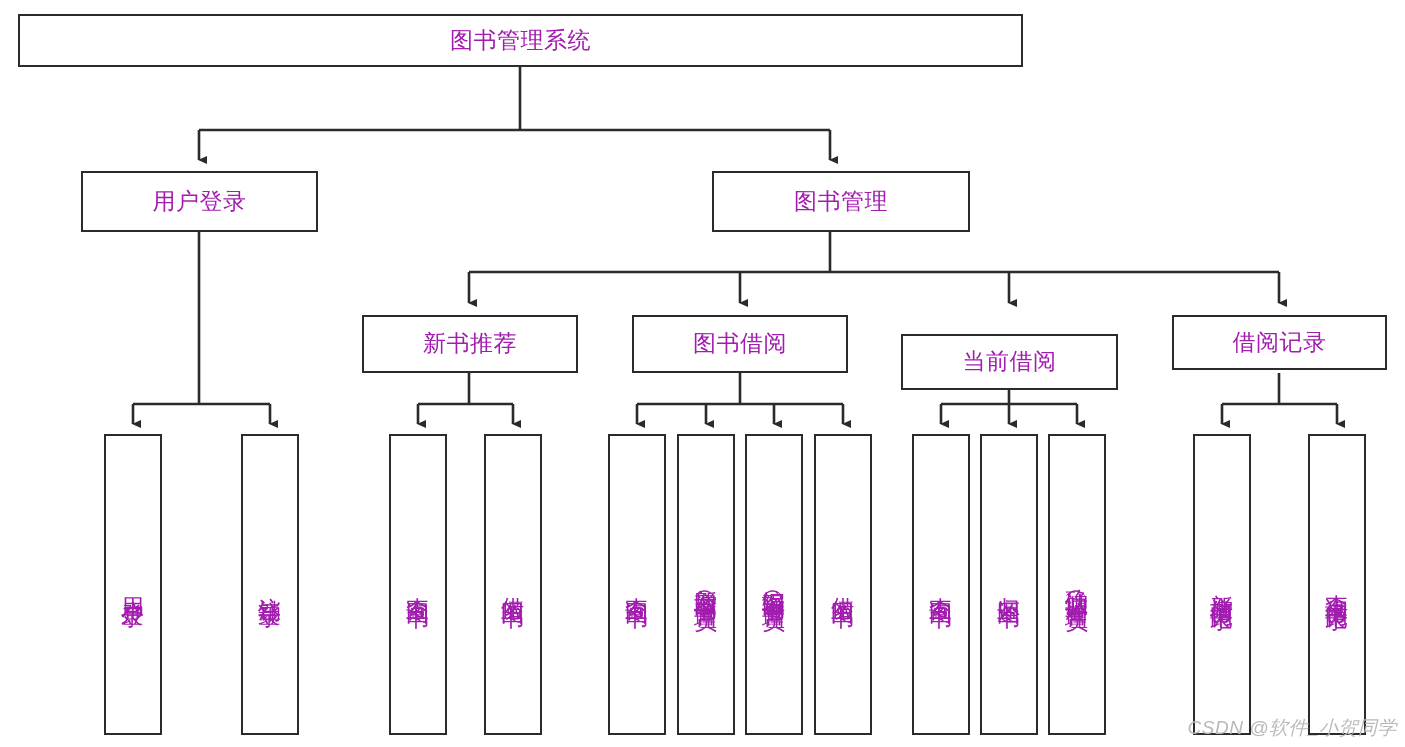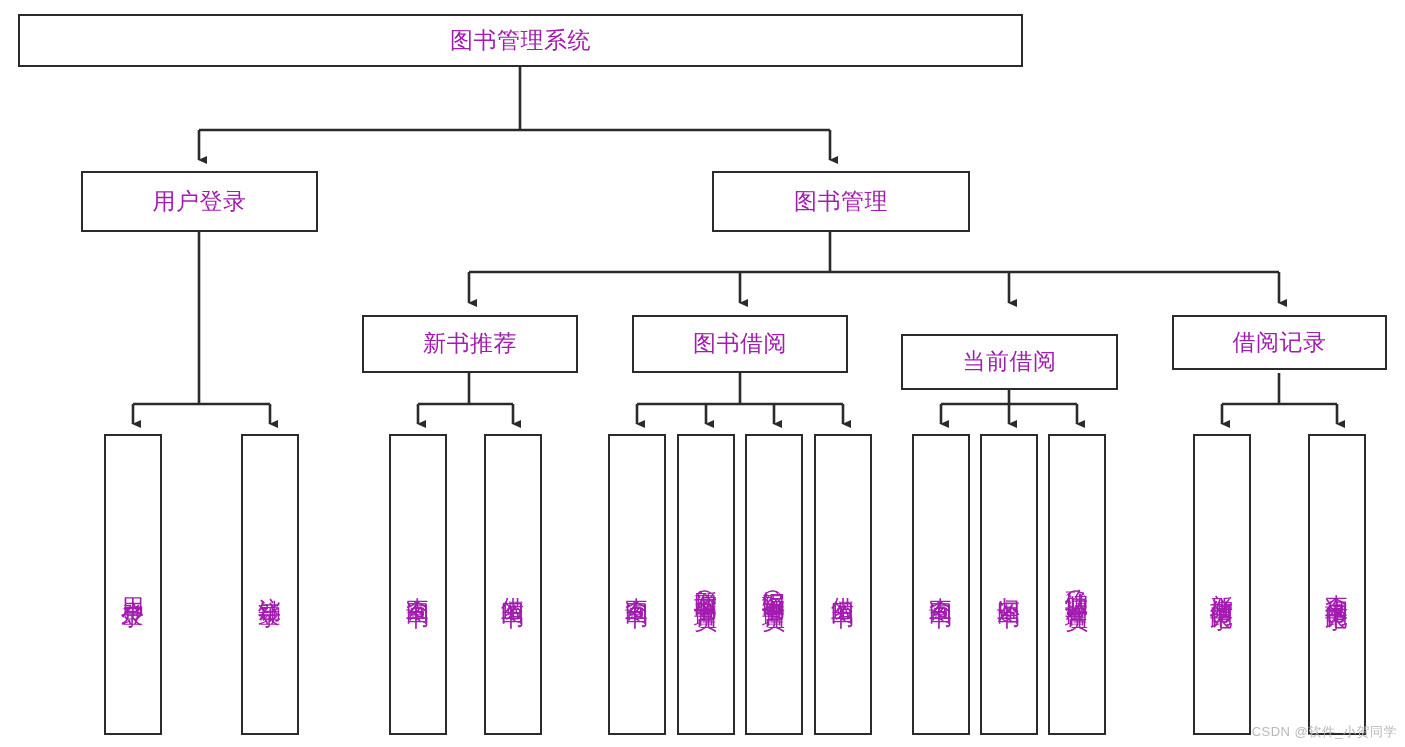--- a/index.html
+++ b/index.html
@@ -60,24 +60,25 @@
     text-orientation: upright;
     font-size: 23px;
     line-height: 1.05;
     letter-spacing: 3px;
     max-height: 100%;
   }
   .watermark {
     position: absolute;
     right: 8px;
     bottom: 6px;
-    font-size: 13px;
+    font-size: 19px;
     color: #b9b9b9;
     letter-spacing: 0.5px;
     user-select: none;
+    font-style: italic;
   }
 </style>
 </head>
 <body>
 
 <div id="diagram-root">
 
   <svg class="connectors" viewBox="0 0 1405 747" xmlns="http://www.w3.org/2000/svg">
     <defs>
       <marker id="arrowhead" markerWidth="9" markerHeight="9" refX="4.5" refY="8" orient="auto" markerUnits="userSpaceOnUse">

